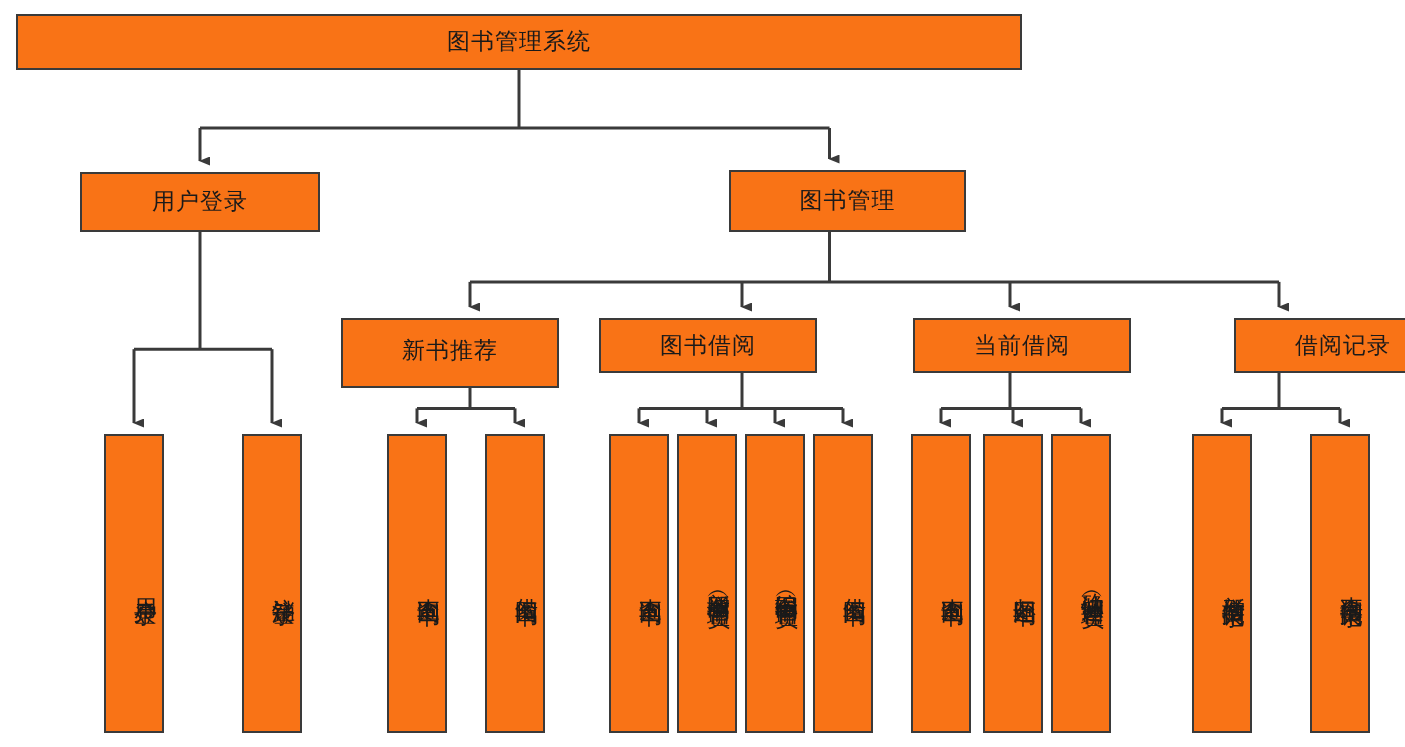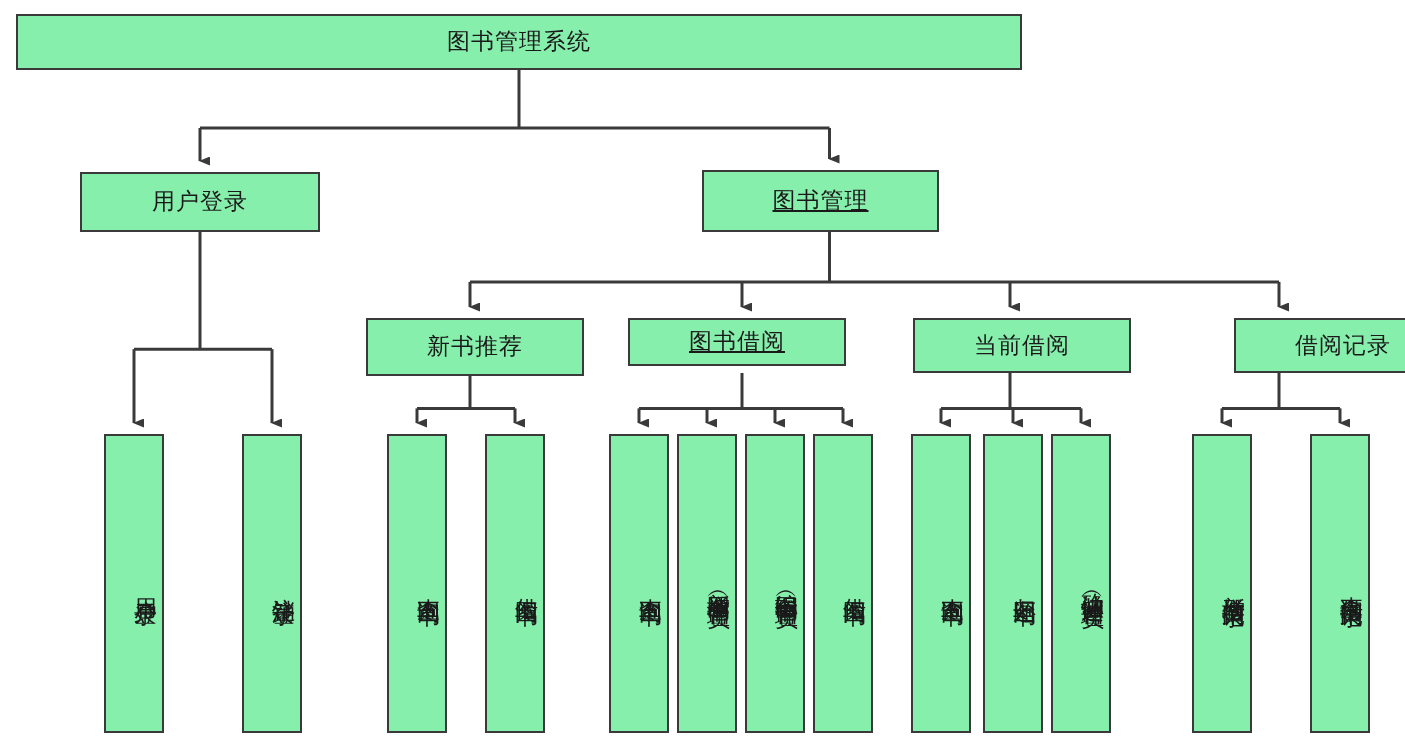--- a/index.html
+++ b/index.html
@@ -22,21 +22,21 @@
     position: absolute;
     left: 0;
     top: 0;
     width: 1405px;
     height: 747px;
     pointer-events: none;
   }
   .node {
     position: absolute;
     box-sizing: border-box;
-    background: #86efac;
+    background: #f97316;
     border: 2px solid #3a3a3a;
     display: flex;
     align-items: center;
     justify-content: center;
     color: #1a1a1a;
   }
   .node.horiz {
     font-size: 23px;
     letter-spacing: 1px;
     line-height: 1.2;
@@ -117,27 +117,27 @@
       </g>
   </svg>
 
   <div id="node-layer">
       <div class="node horiz" style="left: 16px; top: 14px; width: 1006px; height: 56px;">
         <span class="node-label">图书管理系统</span>
       </div>
       <div class="node horiz" style="left: 80px; top: 172px; width: 240px; height: 60px;">
         <span class="node-label">用户登录</span>
       </div>
-      <div class="node horiz" style="left: 702px; top: 170px; width: 237px; height: 62px; text-decoration: underline;">
+      <div class="node horiz" style="left: 729px; top: 170px; width: 237px; height: 62px;">
         <span class="node-label">图书管理</span>
       </div>
-      <div class="node horiz" style="left: 366px; top: 318px; width: 218px; height: 58px;">
+      <div class="node horiz" style="left: 341px; top: 318px; width: 218px; height: 70px; font-family: Liberation Mono, monospace;">
         <span class="node-label">新书推荐</span>
       </div>
-      <div class="node horiz" style="left: 628px; top: 318px; width: 218px; height: 48px; text-decoration: underline;">
+      <div class="node horiz" style="left: 599px; top: 318px; width: 218px; height: 55px;">
         <span class="node-label">图书借阅</span>
       </div>
       <div class="node horiz" style="left: 901px; top: 318px; width: 218px; height: 55px; margin-left: 12px;">
         <span class="node-label">当前借阅</span>
       </div>
       <div class="node horiz" style="left: 1234px; top: 318px; width: 218px; height: 55px;">
         <span class="node-label">借阅记录</span>
       </div>
       <div class="node vert" style="left: 104px; top: 434px; width: 60px; height: 299px;">
         <span class="node-label">用户登录</span>

